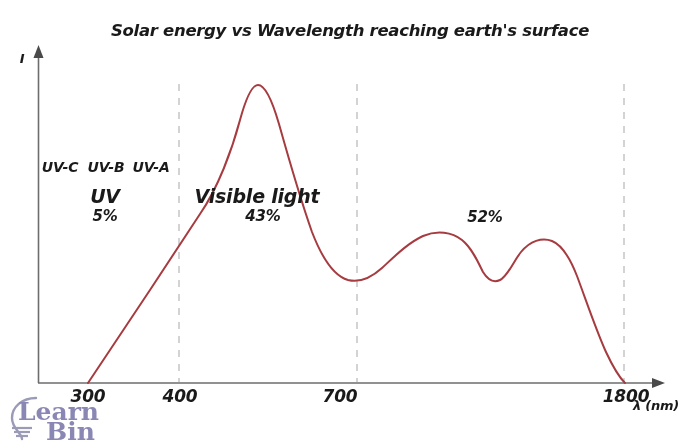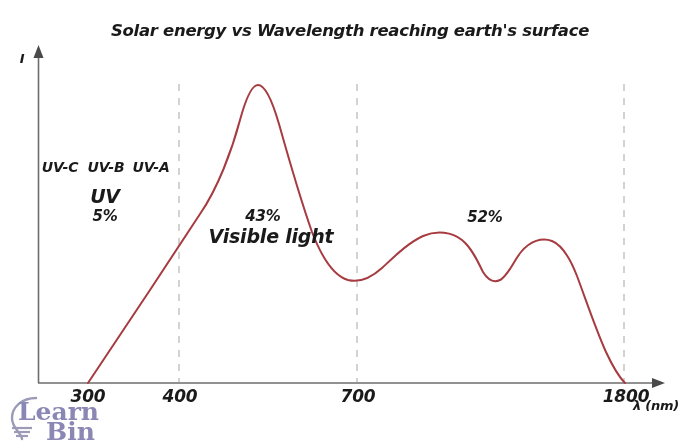--- a/index.html
+++ b/index.html
@@ -99,31 +99,31 @@
              C 613,367 619,377 625,383"></path>
   </svg>
 
   <div class="lbl" id="chart-title" style="left:350px; top:30px;">Solar energy vs Wavelength reaching earth's surface</div>
 
   <div class="lbl" id="y-axis-label" style="left:22px; top:58px;">I</div>
   <div class="lbl axis-name" style="left:656px; top:405px;">λ (nm)</div>
 
   <div class="lbl tick-lbl" style="left:88px; top:396px;">300</div>
   <div class="lbl tick-lbl" style="left:180px; top:396px;">400</div>
-  <div class="lbl tick-lbl" style="left:358px; top:396px;">700</div>
+  <div class="lbl tick-lbl" style="left:340px; top:396px;">700</div>
   <div class="lbl tick-lbl" style="left:626px; top:396px;">1800</div>
 
   <div class="lbl uv-sub" style="left:60px; top:167px;">UV-C</div>
   <div class="lbl uv-sub" style="left:106px; top:167px;">UV-B</div>
   <div class="lbl uv-sub" style="left:151px; top:167px;">UV-A</div>
 
   <div class="lbl band-name" style="left:105px; top:196px;">UV</div>
   <div class="lbl band-pct" style="left:105px; top:216px;">5%</div>
 
-  <div class="lbl band-name" style="left:271px; top:196px;margin-top:40px;">Visible light</div>
+  <div class="lbl band-name" style="left:257px; top:196px;">Visible light</div>
   <div class="lbl band-pct" style="left:263px; top:216px;">43%</div>
 
   <div class="lbl band-pct" style="left:485px; top:217px;">52%</div>
 
   <svg id="logo" viewBox="0 0 120 52">
     <g>
       <path d="M 32,6 C 18,6 8,15 8,26 C 8,33 12,37 15,41 C 17,43.5 18,45 18,47" fill="none" stroke="#9b9bb8" stroke-width="2.4" stroke-linecap="round"></path>
       <line x1="8" y1="36" x2="28" y2="36" stroke="#9b9bb8" stroke-width="2.2"></line>
       <line x1="10" y1="40" x2="26" y2="40" stroke="#9b9bb8" stroke-width="2.2"></line>
       <line x1="12" y1="44" x2="24" y2="44" stroke="#9b9bb8" stroke-width="2.2"></line>

